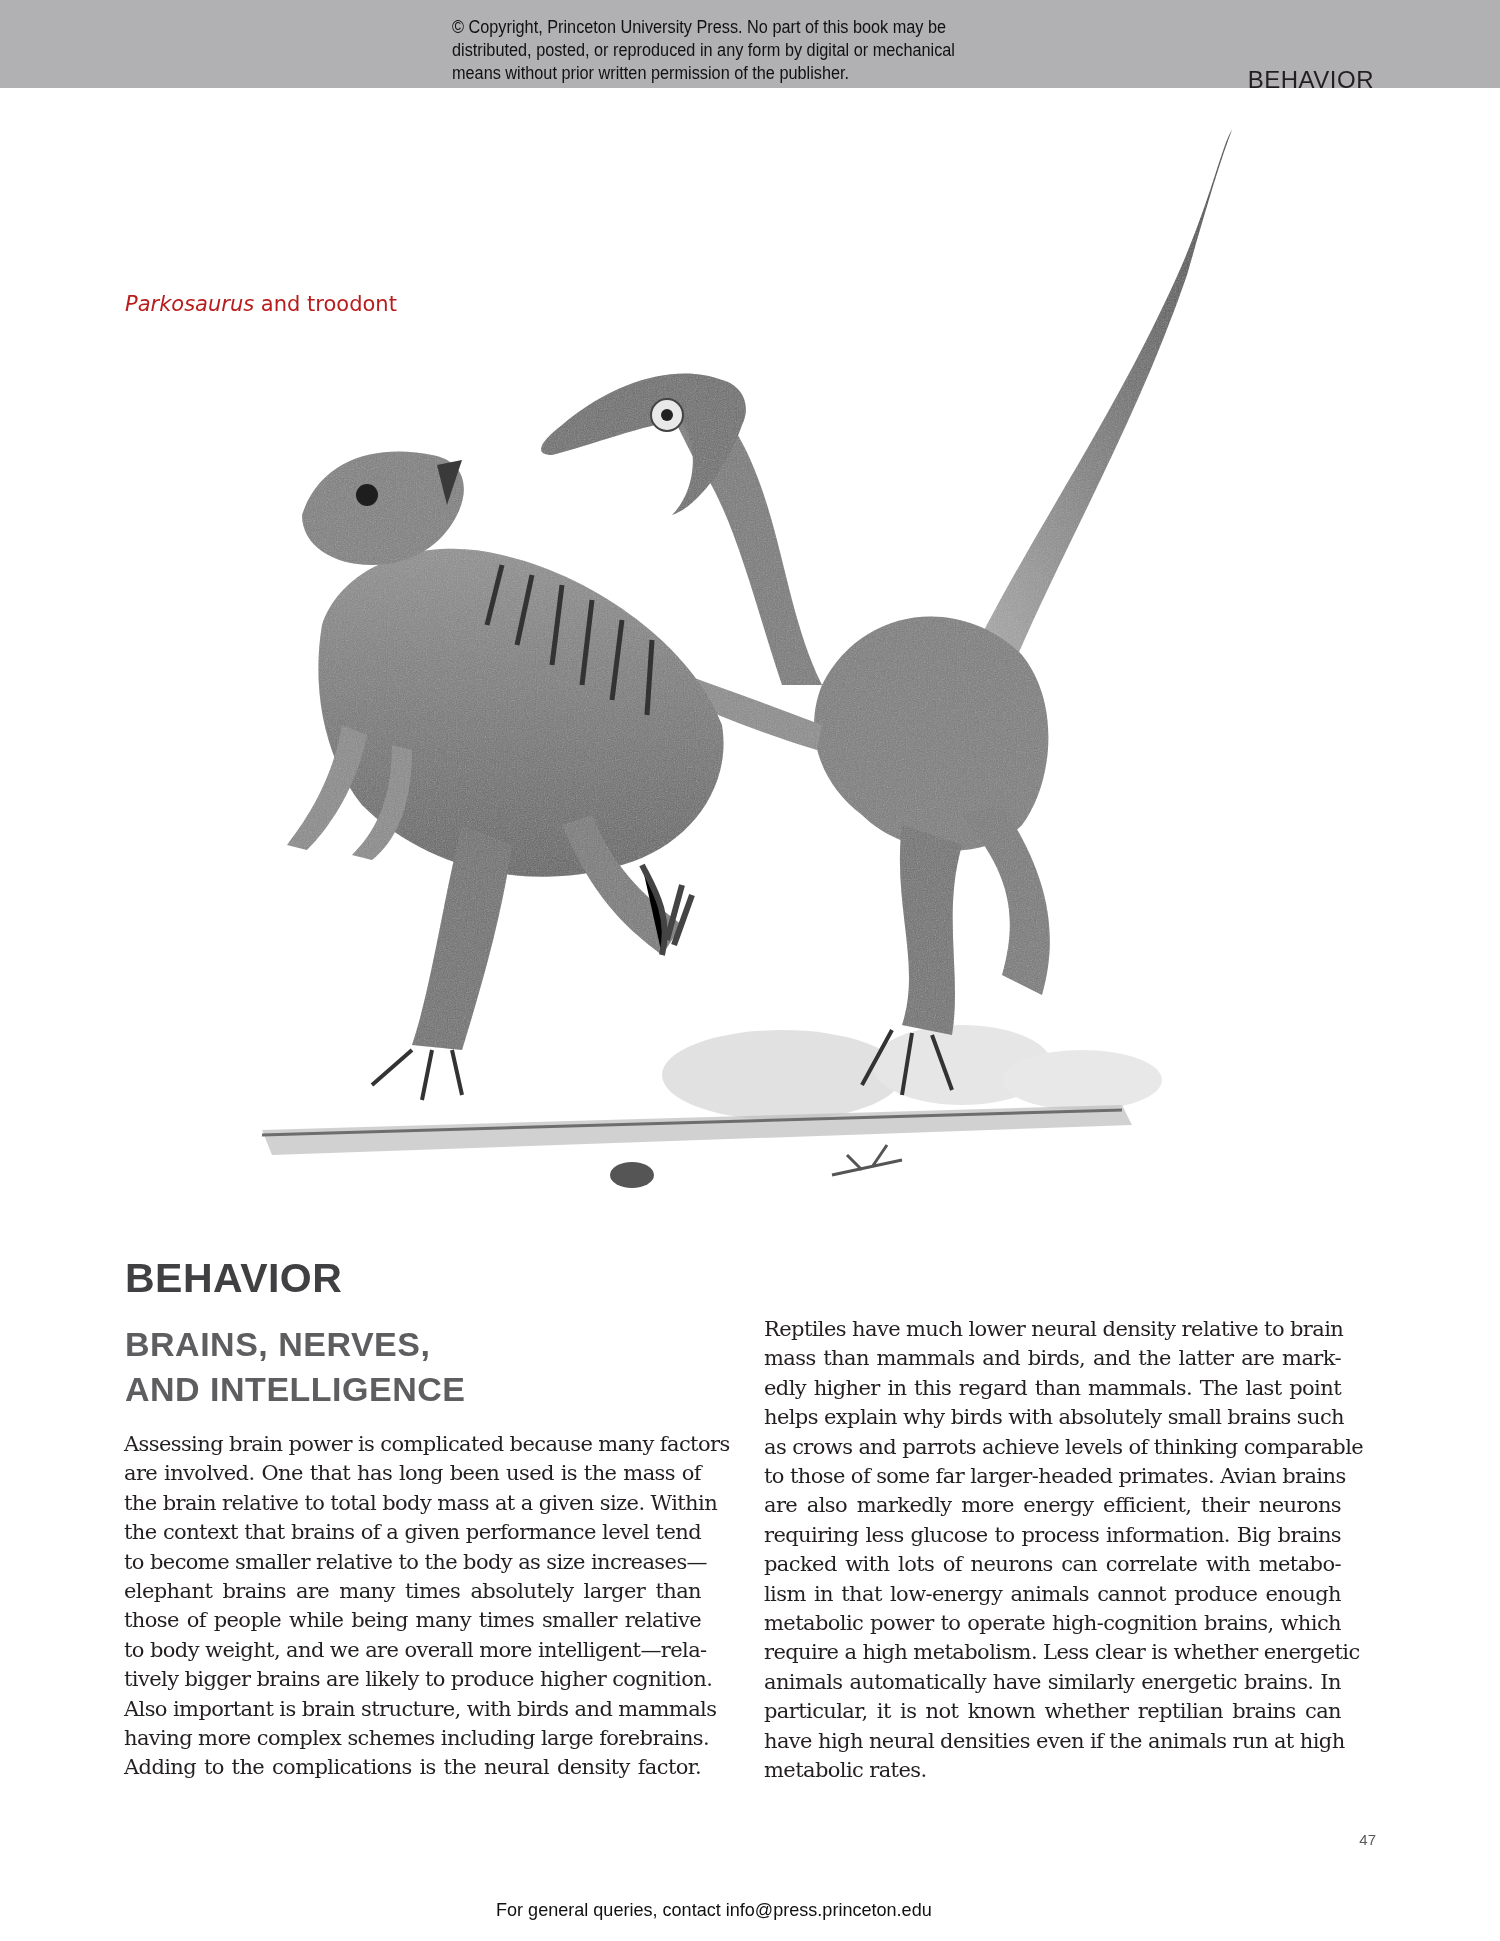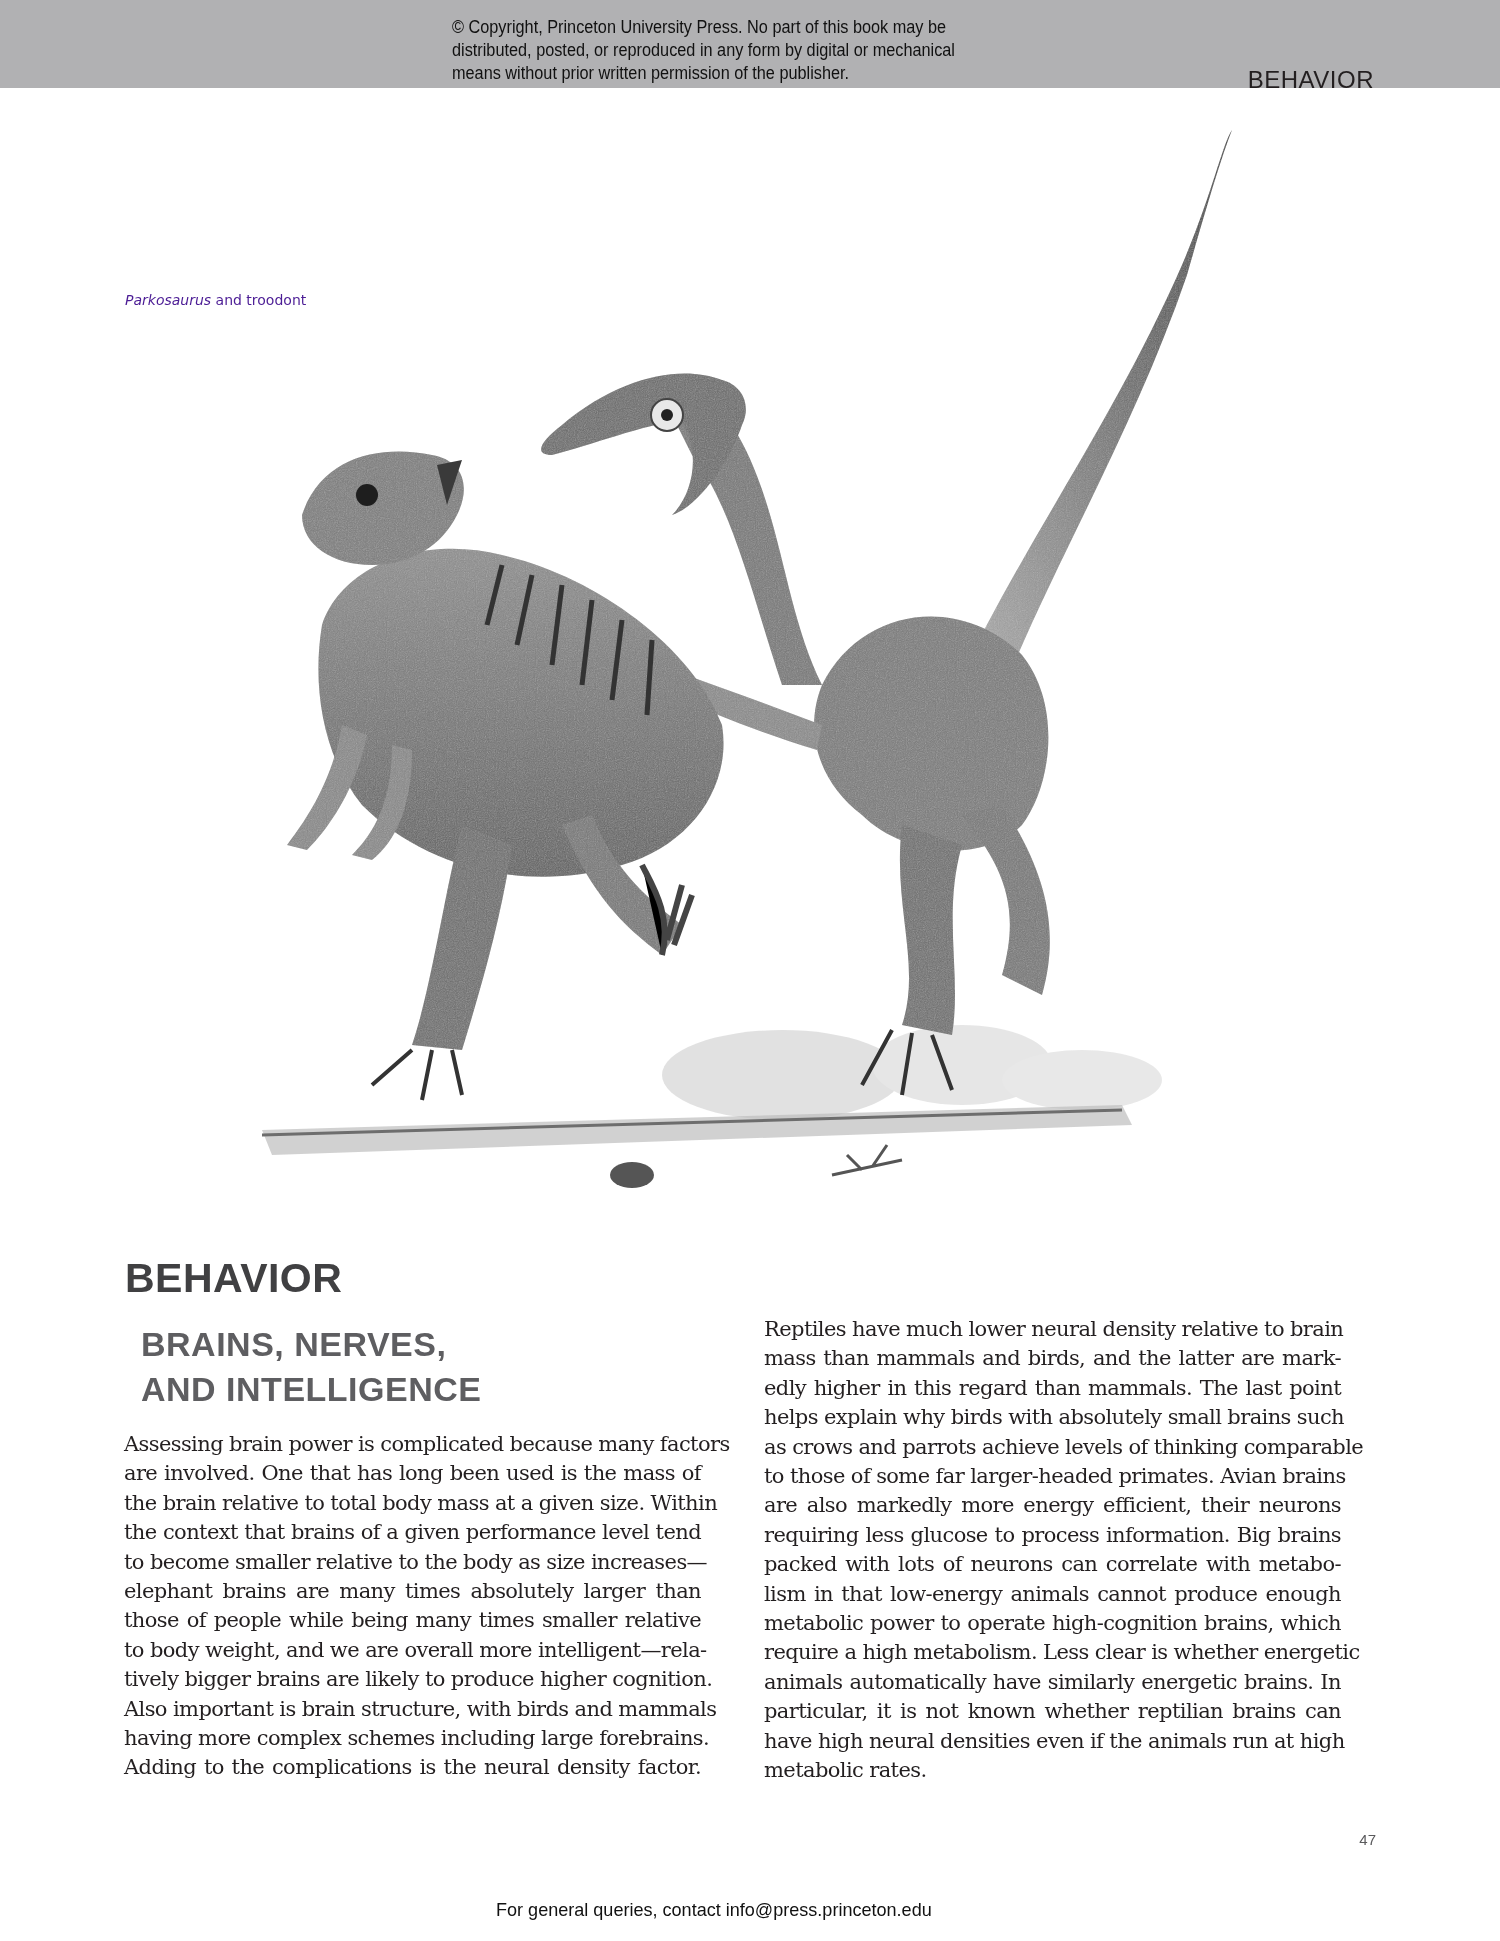--- a/index.html
+++ b/index.html
@@ -16,36 +16,36 @@
     font-family: "Liberation Sans", sans-serif; font-size: 17.5px; line-height: 23px;
     color: #111111; transform: scaleX(0.93); transform-origin: left top;
   }
   .running-head {
     position: absolute; right: 126px; top: 66px;
     font-family: "Liberation Sans", sans-serif; font-size: 24px; letter-spacing: 0.5px;
     color: #231f20;
   }
   .caption {
     position: absolute; left: 125px; top: 292px;
-    font-family: "DejaVu Sans", sans-serif; font-size: 14px; color: #4c1d95;
+    font-family: "DejaVu Sans", sans-serif; font-size: 21px; color: #b91c1c;
   }
   .caption em { font-style: italic; }
   .illustration {
     position: absolute; left: 262px; top: 125px; width: 1000px; height: 1090px;
   }
   .illustration svg { width: 100%; height: 100%; }
   .h1 {
     position: absolute; left: 125px; top: 1255px;
     font-family: "Liberation Sans", sans-serif; font-weight: bold; font-size: 41px;
     color: #404042; letter-spacing: 0.5px;
   }
   .h2 {
     position: absolute; left: 125px; top: 1322px; width: 520px;
     font-family: "Liberation Sans", sans-serif; font-weight: bold; font-size: 34px;
-    line-height: 45px; color: #5e5e61; letter-spacing: 0.5px; margin-left: 16px;
+    line-height: 45px; color: #5e5e61; letter-spacing: 0.5px;
   }
   .col {
     position: absolute; width: 577px;
     font-family: "DejaVu Serif", serif; font-size: 21px; line-height: 29.4px;
     color: #231f20; text-align: justify; text-align-last: left;
   }
   .col-left { left: 124px; top: 1430px; letter-spacing: -0.6px; }
   .col-right { left: 764px; top: 1315px; letter-spacing: -0.6px; }
   .col .line { display: block; text-align: justify; text-align-last: justify; white-space: nowrap; }
   .col .line.last { text-align-last: left; }

